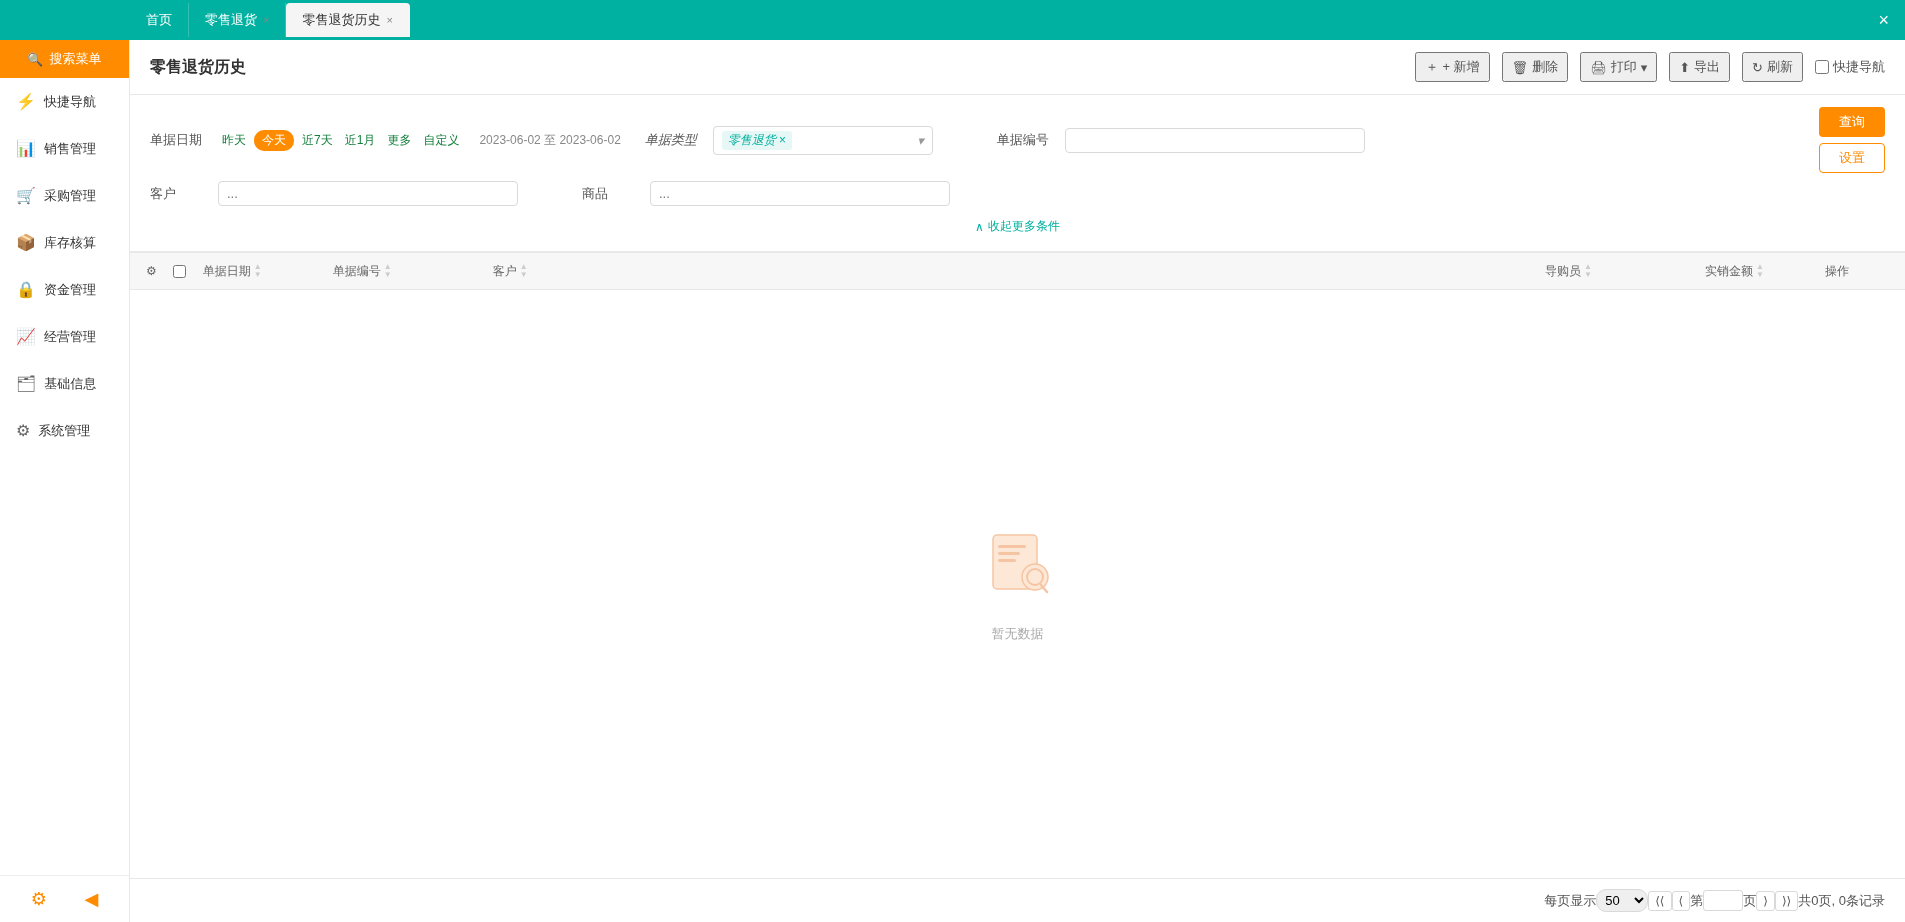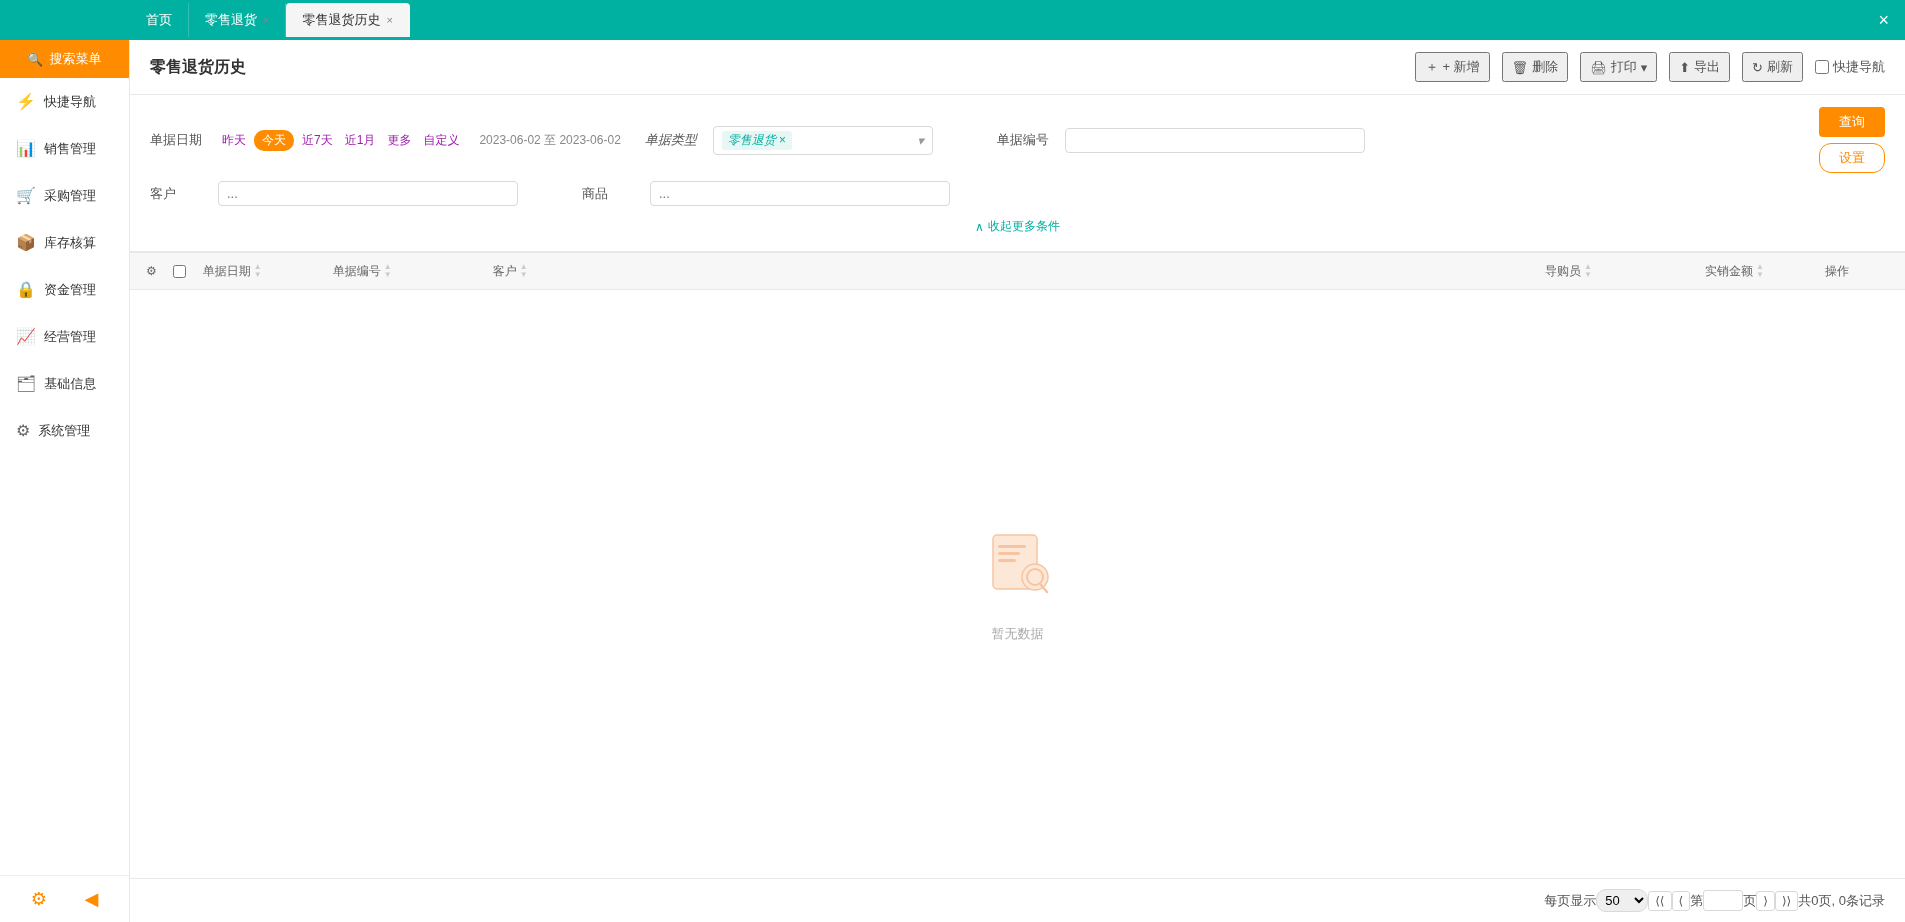--- a/index.html
+++ b/index.html
@@ -29,21 +29,21 @@
     .page-title { font-size: 16px; font-weight: bold; color: #333; }
     .toolbar { display: flex; align-items: center; gap: 12px; }
     .toolbar-btn { display: flex; align-items: center; gap: 4px; color: #555; font-size: 13px; cursor: pointer; padding: 4px 8px; }
     .show-detail-label { display: flex; align-items: center; gap: 4px; font-size: 13px; color: #555; }
     .show-detail-checkbox { width: 14px; height: 14px; }
 
     
     .filter-area { background: #fff; padding: 12px 20px; border-bottom: 1px solid #e8e8e8; }
     .filter-label { color: #555; font-size: 13px; min-width: 60px; white-space: nowrap; }
     .date-buttons { display: flex; align-items: center; gap: 4px; margin-right: 8px; }
-    .date-btn { font-size: 12px; color: #a21caf; cursor: pointer; padding: 2px 4px; white-space: nowrap; }
+    .date-btn { font-size: 12px; color: #15803d; cursor: pointer; padding: 2px 4px; white-space: nowrap; }
     .date-btn.active { background: #ff8c00; color: #fff; border-radius: 10px; padding: 2px 8px; }
     .date-range { font-size: 12px; color: #888; }
     .filter-type-select { display: flex; align-items: center; border: 1px solid #d9d9d9; border-radius: 4px; padding: 4px 8px; min-width: 200px; cursor: pointer; background: #fff; }
     .filter-type-tag { background: #e6f7f5; color: #00b0a0; border-radius: 3px; padding: 1px 6px; font-size: 12px; display: flex; align-items: center; gap: 3px; }
     .filter-type-tag .remove { cursor: pointer; color: #00b0a0; }
     .filter-type-arrow { margin-left: auto; color: #999; }
     .filter-input { border: 1px solid #d9d9d9; border-radius: 4px; padding: 4px 8px; font-size: 13px; color: #333; min-width: 200px; outline: none; }
     .filter-section { display: flex; align-items: center; gap: 24px; width: 100%; margin-bottom: 8px; }
     .filter-group { display: flex; align-items: center; gap: 8px; }
     .collapse-bar { display: flex; align-items: center; justify-content: center; cursor: pointer; color: #00b0a0; font-size: 12px; gap: 4px; padding: 4px 0; }
@@ -69,21 +69,21 @@
 
     
     .pagination { display: flex; align-items: center; justify-content: flex-end; padding: 10px 20px; background: #fff; border-top: 1px solid #e8e8e8; font-size: 13px; color: #555; }
     .pagination-select { border: 1px solid #d9d9d9; border-radius: 10px; padding: 2px 4px; font-size: 13px; }
     .pagination-btn { border: 1px solid #d9d9d9; border-radius: 3px; padding: 2px 6px; cursor: pointer; color: #555; background: #fff; font-size: 12px; }
     .pagination-btn:disabled { color: #ccc; cursor: default; }
     .pagination-input { border: 1px solid #d9d9d9; border-radius: 3px; padding: 2px 4px; width: 40px; text-align: center; font-size: 13px; }
 
     
     .btn-query { background: #ff8c00; color: #fff; border: none; border-radius: 4px; padding: 6px 20px; font-size: 13px; cursor: pointer; }
-    .btn-settings { background: #fff; color: #ff8c00; border: 1px solid #ff8c00; border-radius: 12px; padding: 5px 16px; font-size: 13px; cursor: pointer; }
+    .btn-settings { background: #fff; color: #ff8c00; border: 1px solid #ff8c00; border-radius: 4px; padding: 5px 16px; font-size: 13px; cursor: pointer; }
   </style>
 </head>
 <body>
 
 <div class="top-bar">
   <div class="top-bar-tab">
     <span>首页</span>
   </div>
   <div class="top-bar-tab">
     <span>零售退货</span>

